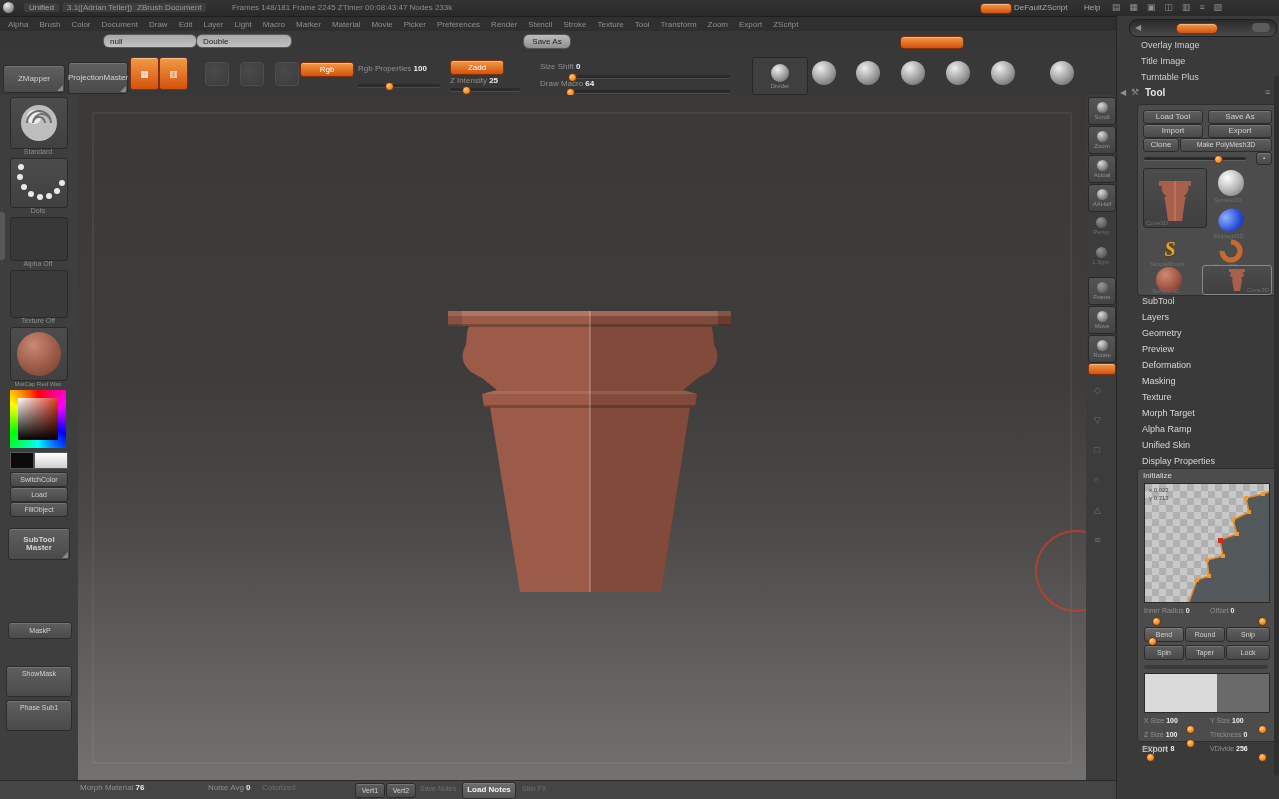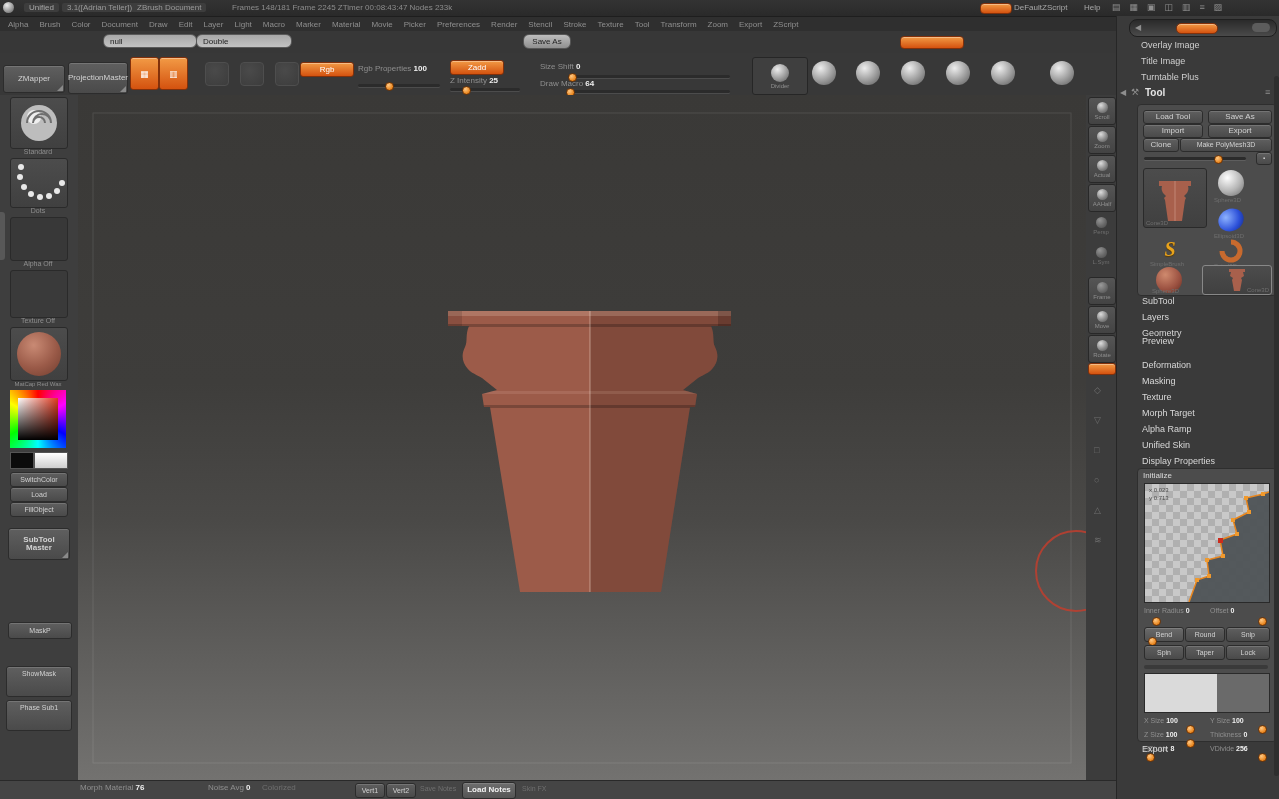--- a/index.html
+++ b/index.html
@@ -364,21 +364,21 @@
         <svg width="22" height="26">
           <path d="M3,2 L19,2 L19,5 L17,5 L18,9 L15,11 L16,13 L14,24 L8,24 L6,13 L7,11 L4,9 L5,5 L3,5 Z" fill="#a8604c"></path>
         </svg>
         <span class="abs t6 faint" style="right:2px;bottom:1px;">Cone3D</span>
       </div>
     </div>
 
     <span class="abs seclbl" style="left:25px;top:280px;">SubTool</span>
     <span class="abs seclbl" style="left:25px;top:296px;">Layers</span>
     <span class="abs seclbl" style="left:25px;top:312px;">Geometry</span>
-    <span class="abs seclbl" style="left:25px;top:320px;">Preview</span>
+    <span class="abs seclbl" style="left:25px;top:328px;">Preview</span>
     <span class="abs seclbl" style="left:25px;top:344px;">Deformation</span>
     <span class="abs seclbl" style="left:25px;top:360px;">Masking</span>
     <span class="abs seclbl" style="left:25px;top:376px;">Texture</span>
     <span class="abs seclbl" style="left:25px;top:392px;">Morph Target</span>
     <span class="abs seclbl" style="left:25px;top:408px;">Alpha Ramp</span>
     <span class="abs seclbl" style="left:25px;top:424px;">Unified Skin</span>
     <span class="abs seclbl" style="left:25px;top:440px;">Display Properties</span>
 
     <div class="abs panelbox" style="left:20px;top:452px;width:138px;height:272px;">
       <span class="abs t8" style="left:5px;top:2px;color:#dcdcdc;">Initialize</span>

